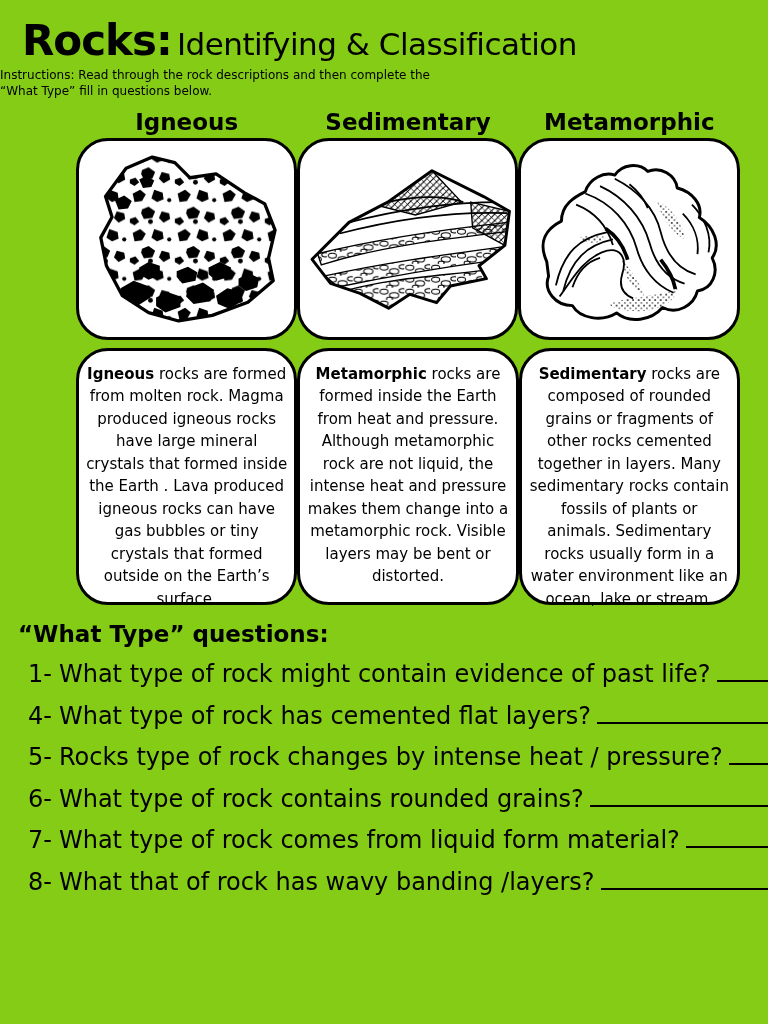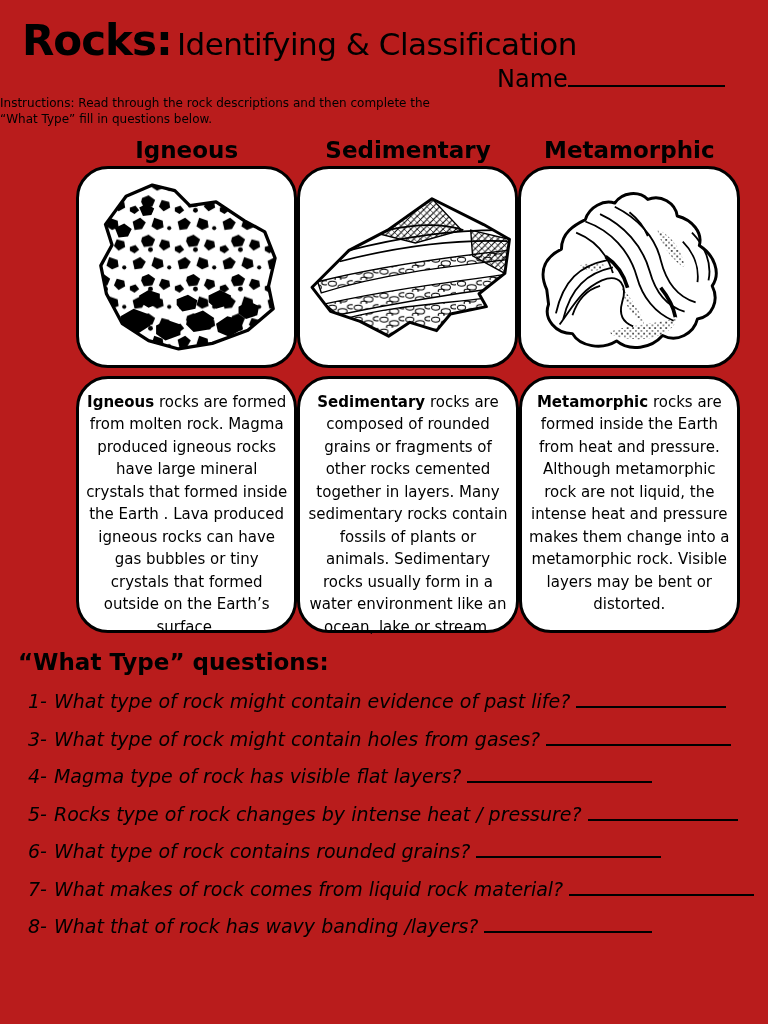--- a/index.html
+++ b/index.html
@@ -1,21 +1,21 @@
 <!DOCTYPE html>
 <html><head>
 <meta charset="utf-8">
 <style>
   * { margin:0; padding:0; box-sizing:border-box; }
   html,body { background:#888; }
   .page {
     position:relative;
     width:768px; height:1024px;
     margin:0 auto;
-    background:#b91c1c;
+    background:#84cc16;
     color:#000;
     font-family:"DejaVu Sans", sans-serif;
     overflow:hidden;
   }
   
   .title-row { padding:16px 0 0 22px; white-space:nowrap; }
   .title-main { font-size:42px; font-weight:bold; letter-spacing:-1px; }
   .title-sub  { font-size:31px; font-weight:normal; letter-spacing:-0.5px; }
   .name-row { margin:0 0 0 497px; height:28px; font-size:24px; }
   .name-line {
@@ -36,42 +36,39 @@
   .cols.descs  { margin-top:8px; }
   .descbox {
     height:257px; padding:12px 7px 6px 7px;
     font-size:15px; line-height:1.5; text-align:center;
   }
   .descbox b { font-weight:bold; }
   
   .questions { margin:16px 0 16px 18px; }
   .q-head { font-size:23px; font-weight:bold; }
   .q-list { list-style:none; margin-top:2px; }
-  .q-list li { margin:13.5px 0 0 10px; font-size:19px; white-space:nowrap;font-style:italic; }
+  .q-list li { margin:13.5px 0 0 10px; font-size:24px; white-space:nowrap; }
   .qnum { margin-right:7px; }
   .blank {
     display:inline-block; width:168px; height:20px;
     border-bottom:2.5px solid #000; margin-left:6px; vertical-align:baseline;
   }
   .blank.w150 { width:150px; }
   .blank.w185 { width:185px; }
 </style>
 </head>
 <body>
 
 <div class="page">
 
   <div class="title-row">
     <span class="title-main">Rocks:</span>
     <span class="title-sub">Identifying &amp; Classification</span>
   </div>
 
-  <div class="name-row">
-    <span>Name</span><span class="name-line"></span>
-  </div>
 
   <div class="instructions">
     <div>Instructions: Read through the rock descriptions and then complete the</div>
     <div>“What Type” fill in questions below.</div>
   </div>
 
   <div class="cols headers">
     <div class="col-h">Igneous</div>
     <div class="col-h">Sedimentary</div>
     <div class="col-h">Metamorphic</div>
@@ -194,47 +191,44 @@
         <path d="M28 122 C18 100 28 86 44 78 C44 60 58 52 70 46 C74 32 90 24 102 28 C110 16 128 14 138 24 C152 18 168 28 170 42 C186 46 198 60 194 74 C210 84 218 104 208 118 C216 134 208 152 192 154 C188 170 170 180 154 172 C142 186 118 190 104 178 C88 188 64 184 56 170 C38 170 24 154 30 138 Z" fill="none" stroke="#000" stroke-width="3.2" stroke-linejoin="round"></path>
       </svg>
     </div>
   </div>
 
   <div class="cols descs">
     <div class="descbox">
       <b>Igneous</b><span> rocks are formed from molten rock. Magma produced igneous rocks have large mineral crystals that formed inside the Earth . Lava produced igneous rocks can have gas bubbles or tiny crystals that formed outside on the Earth’s surface.</span>
     </div>
     <div class="descbox">
+      <b>Metamorphic</b><span> rocks are formed inside the Earth from heat and pressure. Although metamorphic rock are not liquid, the intense heat and pressure makes them change into a metamorphic rock. Visible layers may be bent or distorted.</span>
+    </div>
+    <div class="descbox">
       <b>Sedimentary</b><span> rocks are composed of rounded grains or fragments of other  rocks cemented together in layers. Many sedimentary rocks contain fossils of plants or animals. Sedimentary rocks usually form in a water environment like an ocean, lake or stream.</span>
-    </div>
-    <div class="descbox">
-      <b>Metamorphic</b><span> rocks are formed inside the Earth from heat and pressure. Although metamorphic rock are not liquid, the intense heat and pressure makes them change into a metamorphic rock. Visible layers may be bent or distorted.</span>
     </div>
   </div>
 
   <div class="questions">
     <div class="q-head">“What Type” questions:</div>
     <ol class="q-list">
       <li>
         <span class="qnum">1-</span><span>What type of rock might contain evidence of past life?</span><span class="blank w150"></span>
       </li>
       <li>
-        <span class="qnum">3-</span><span>What type of rock might contain holes from gases?</span><span class="blank w185"></span>
-      </li>
-      <li>
-        <span class="qnum">4-</span><span>Magma type of rock has visible flat layers?</span><span class="blank w185"></span>
+        <span class="qnum">4-</span><span>What type of rock has cemented flat layers?</span><span class="blank w185"></span>
       </li>
       <li>
         <span class="qnum">5-</span><span>Rocks type of rock changes by intense heat / pressure?</span><span class="blank w150"></span>
       </li>
       <li>
         <span class="qnum">6-</span><span>What type of rock contains rounded grains?</span><span class="blank w185"></span>
       </li>
       <li>
-        <span class="qnum">7-</span><span>What makes of rock comes from liquid rock material?</span><span class="blank w185"></span>
+        <span class="qnum">7-</span><span>What type of rock comes from liquid form material?</span><span class="blank w185"></span>
       </li>
       <li>
         <span class="qnum">8-</span><span>What that of rock has wavy banding /layers?</span><span class="blank"></span>
       </li>
     </ol>
   </div>
 
 </div>
 
 </body></html>

